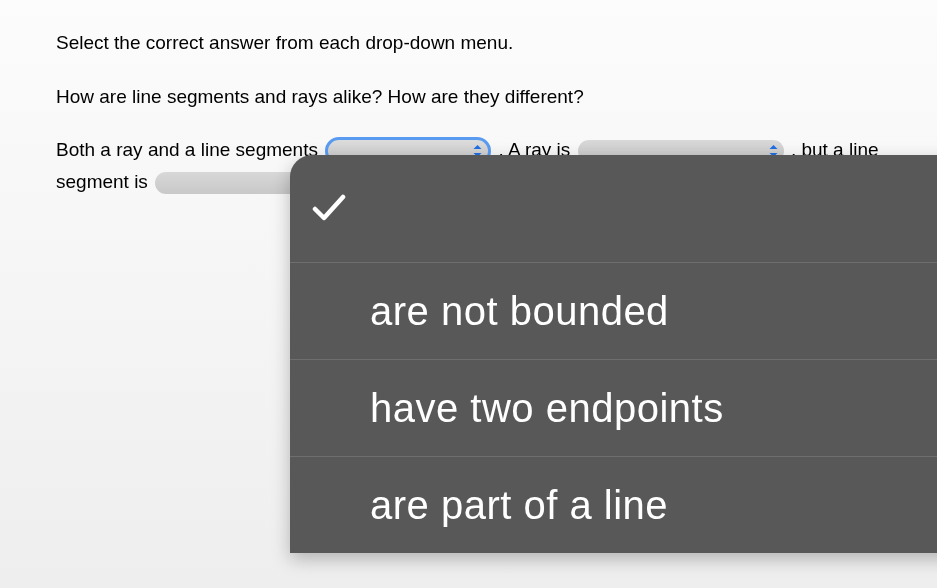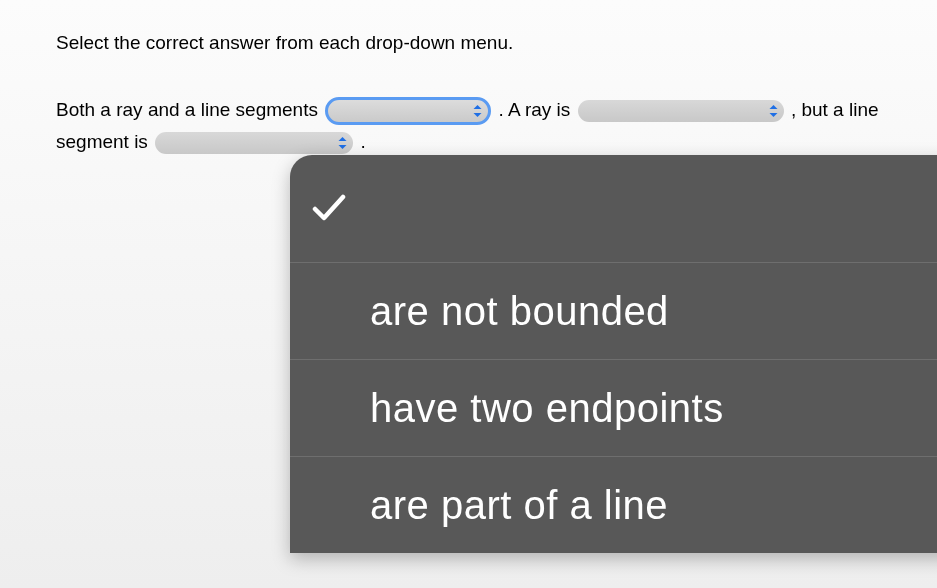--- a/index.html
+++ b/index.html
@@ -10,21 +10,21 @@
       height: 588px;
       overflow: hidden;
       position: relative;
     }
     .content {
       padding: 32px 56px 0 56px;
     }
     .instruction {
       font-size: 19px;
       color: #000;
-      margin-bottom: 40px;
+      margin-bottom: 32px;
     }
     .question {
       font-size: 19px;
       color: #000;
       margin-bottom: 26px;
     }
     .answer-line {
       font-size: 19px;
       color: #000;
       line-height: 32px;
@@ -95,20 +95,21 @@
       top: 50%;
       transform: translateY(-50%);
     }
     .dropdown-item:last-child { border-bottom: none; }
   </style>
 </head>
 <body>
 
 <div class="content">
   <p class="instruction">Select the correct answer from each drop-down menu.</p>
+  <p class="question">How are line segments and rays alike? How are they different?</p>
 
   <div class="answer-line">
     <span>Both a ray and a line segments </span>
 
     <span class="select-pill w1 focused">
       <span class="arrows">
         <svg width="9" height="12" viewBox="0 0 9 12">
             <path d="M4.5 0 L8.5 4 L0.5 4 Z" fill="#1f6fe5"></path>
             <path d="M4.5 12 L8.5 8 L0.5 8 Z" fill="#1f6fe5"></path>
           </svg>

